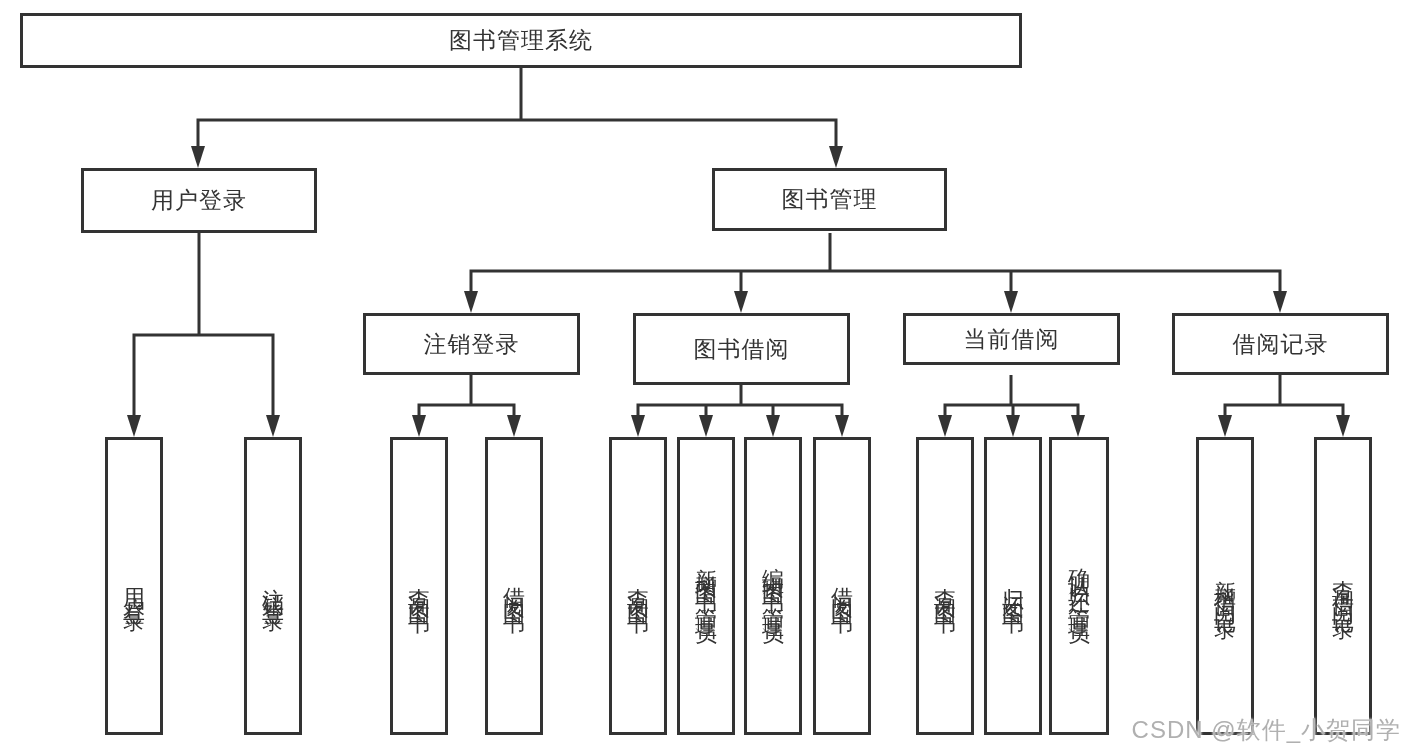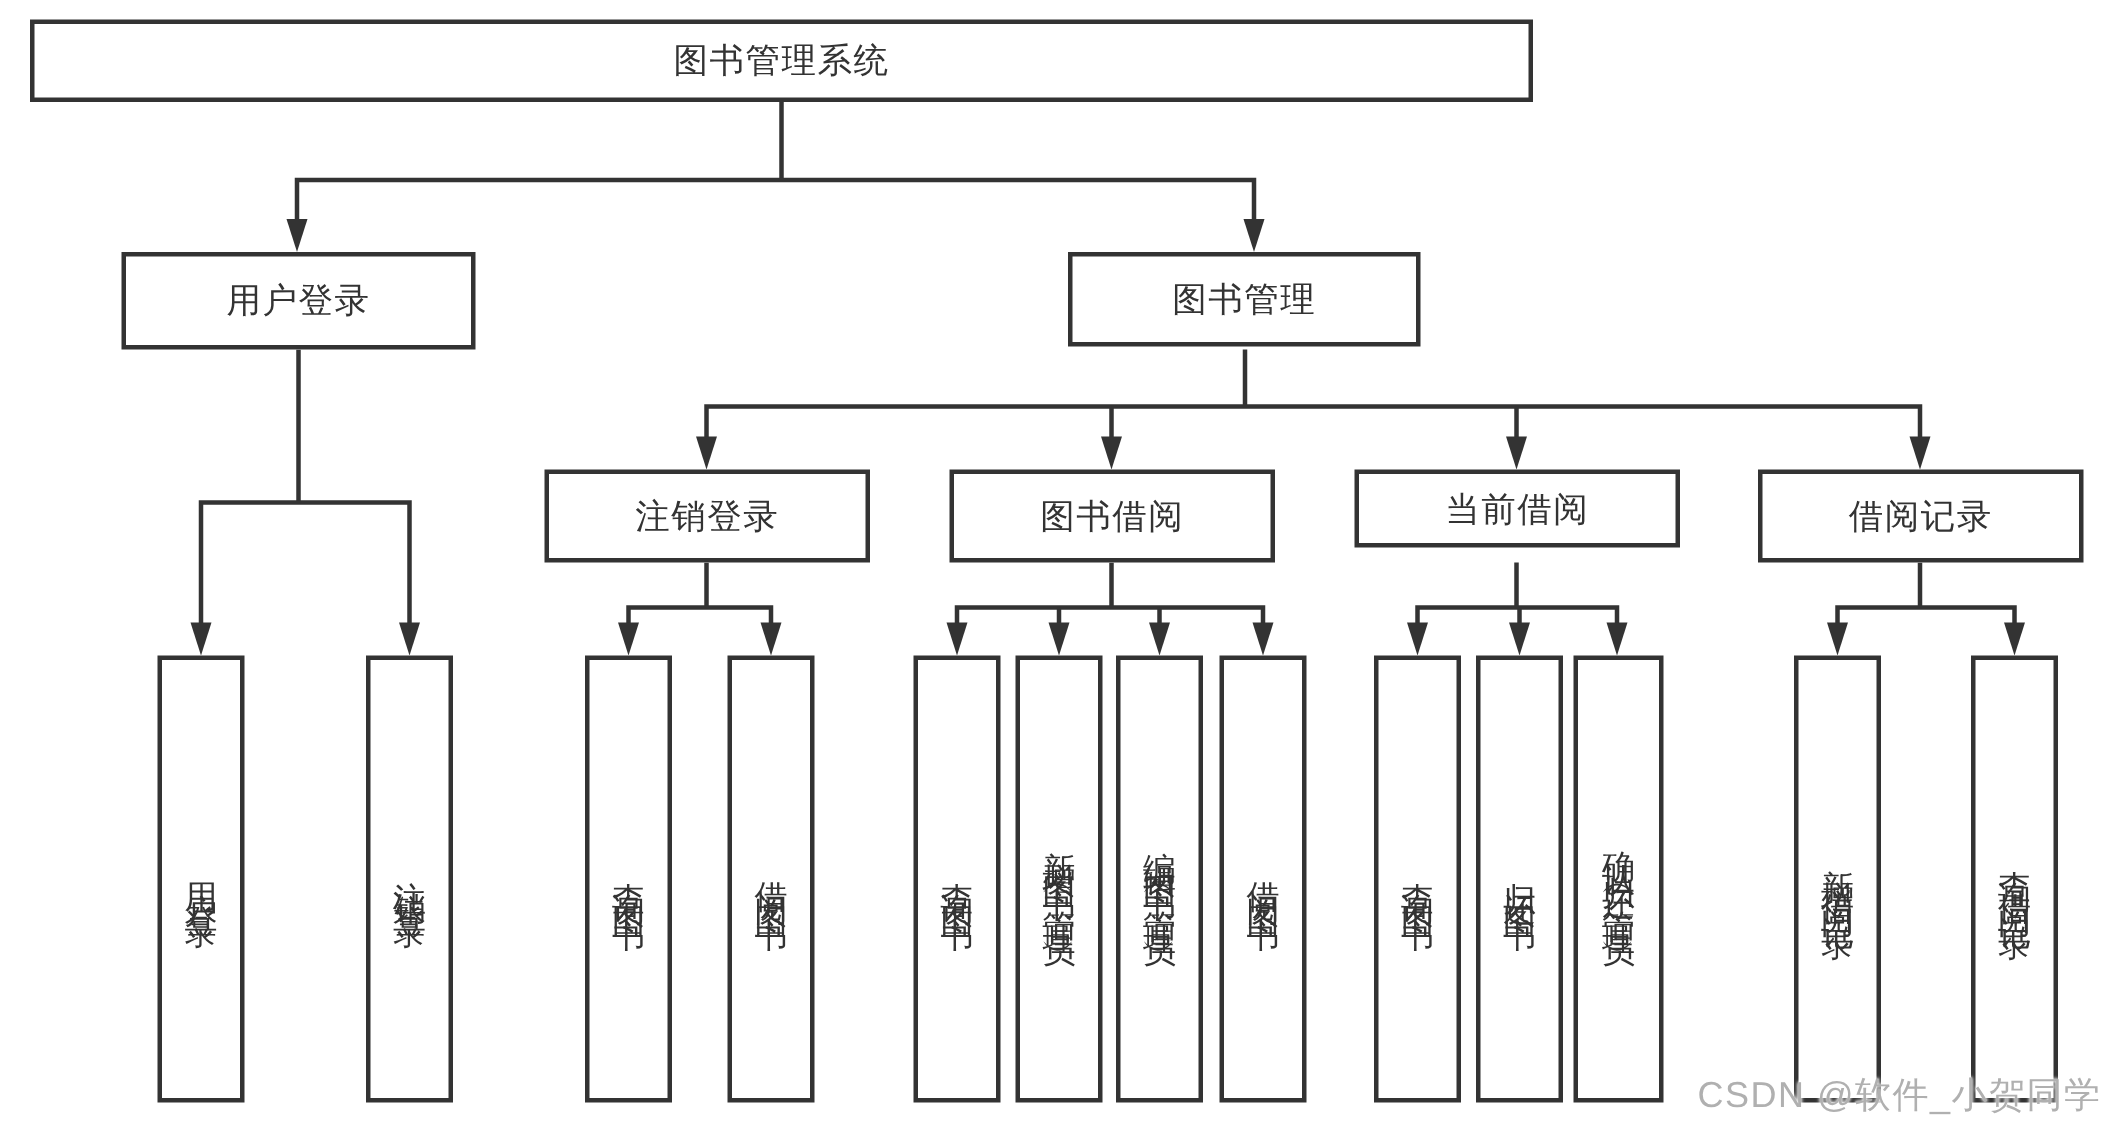--- a/index.html
+++ b/index.html
@@ -69,21 +69,21 @@
       <polygon points="1336,415 1350,415 1343,437"></polygon>
     </g>
   </svg>
 
   <div class="hbox" style="left:20px;top:13px;width:1002px;height:55px">图书管理系统</div>
 
   <div class="hbox" style="left:81px;top:168px;width:236px;height:65px">用户登录</div>
   <div class="hbox" style="left:712px;top:168px;width:235px;height:63px">图书管理</div>
 
   <div class="hbox" style="left:363px;top:313px;width:217px;height:62px">注销登录</div>
-  <div class="hbox" style="left:633px;top:313px;width:217px;height:62px">图书借阅</div>
+  <div class="hbox" style="left:633px;top:313px;width:217px;height:72px">图书借阅</div>
   <div class="hbox" style="left:903px;top:313px;width:217px;height:52px">当前借阅</div>
   <div class="hbox" style="left:1172px;top:313px;width:217px;height:62px">借阅记录</div>
 
   <div class="vbox" style="left:105px;top:437px;width:58px;height:298px">用户登录</div>
   <div class="vbox" style="left:244px;top:437px;width:58px;height:298px">注销登录</div>
 
   <div class="vbox" style="left:390px;top:437px;width:58px;height:298px">查询图书</div>
   <div class="vbox" style="left:485px;top:437px;width:58px;height:298px">借阅图书</div>
 
   <div class="vbox" style="left:609px;top:437px;width:58px;height:298px">查询图书</div>

